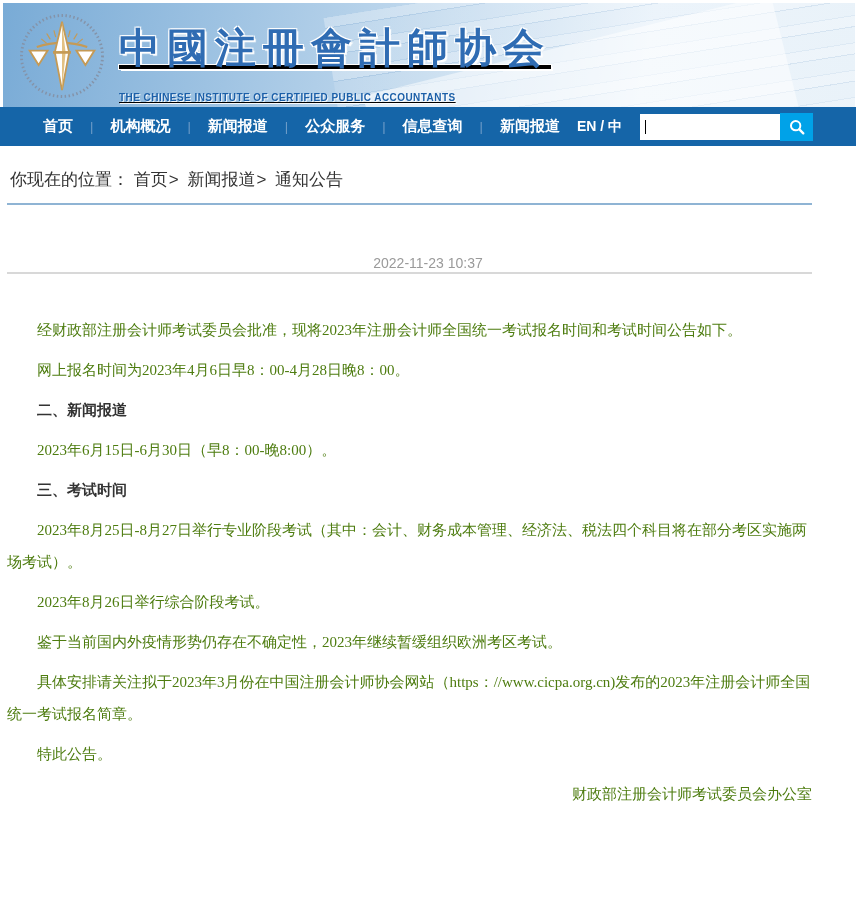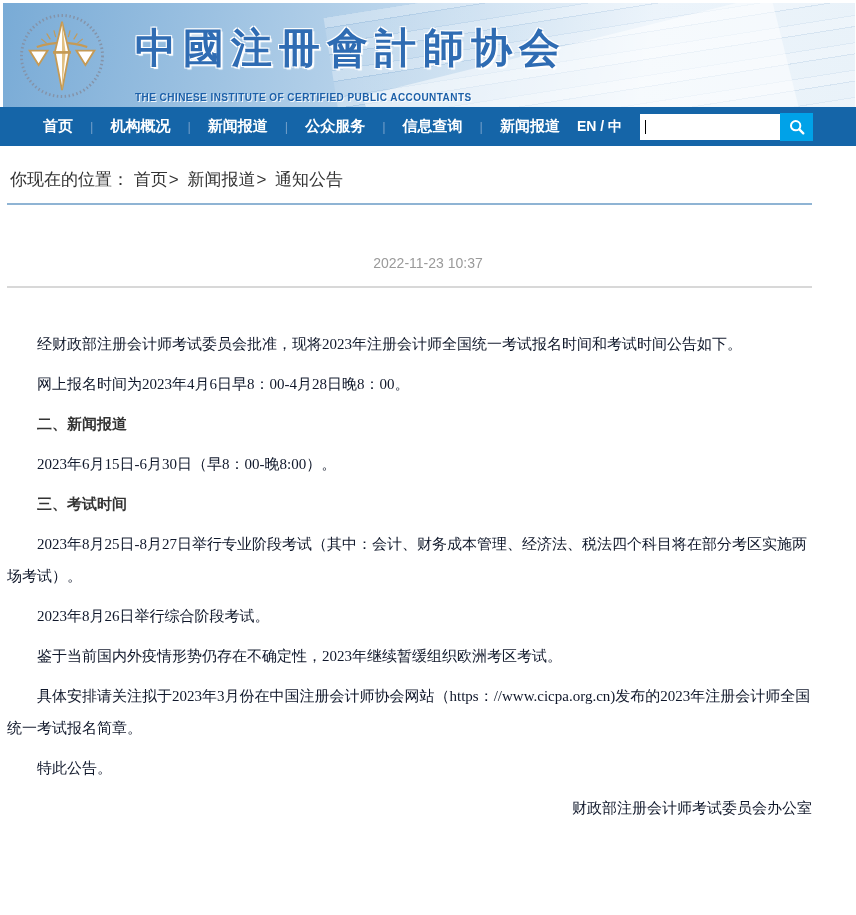--- a/index.html
+++ b/index.html
@@ -24,21 +24,21 @@
       rgba(255,255,255,0.25) 11px 26px,
       rgba(140,172,206,0.18) 26px 27px);
     opacity:.55;
   }
   .banner-watermark2 {
     position:absolute; right:60px; top:40px; width:420px; height:150px;
     transform:rotate(-14deg); background:rgba(255,255,255,0.5);
   }
   .logo-wrap { position:absolute; left:14px; top:8px; width:90px; height:90px; }
   .logo-wrap svg { width:100%; height:100%; }
-  .brand { position:absolute; left:132px; top:18px; width:560px; }
+  .brand { position:absolute; left:116px; top:18px; width:560px;text-decoration:underline; }
   .brand-cn {
     font-size:41px; font-weight:bold; letter-spacing:7px; color:#2f6cb3;
     font-family:"DejaVu Serif","Liberation Serif",serif;
     text-shadow:-1px -1px 0 #fff,1px -1px 0 #fff,-1px 1px 0 #fff,2px 2px 1px #fff;
     white-space:nowrap;
   }
   .brand-en {
     margin-top:16px; font-size:10px; font-weight:bold; color:#1b5fa8;
     letter-spacing:0.45px; white-space:nowrap;
     text-shadow:1px 1px 0 rgba(255,255,255,.9);
@@ -77,26 +77,26 @@
   .rule-blue { background:#8fb4d4; }
   .rule-gray { background:#d8d8d8; }
 
   
   .article-head { padding-top:36px; }
   .article-title {
     width:644px; margin:0 auto; text-align:center;
     font-size:22px; line-height:30px; font-weight:bold; color:#111;
     font-family:"Liberation Sans","DejaVu Sans",sans-serif;
   }
-  .article-date { margin-top:14px; padding-bottom:15px; text-align:center; font-size:14px; color:#9a9a9a; }
+  .article-date { margin-top:14px; padding-bottom:1px; text-align:center; font-size:14px; color:#9a9a9a; }
 
   
   .article-body { padding:40px 44px 0 7px; }
   .article-body p {
-    font-size:15px; line-height:32px; margin:0 0 8px; text-indent:2em; color:#0f172a;
+    font-size:15px; line-height:32px; margin:0 0 8px; text-indent:2em; color:#4d7c0f;
     font-family:"Liberation Serif","DejaVu Serif",serif;
   }
   .article-body p.h { font-weight:bold; color:#333; }
   .article-body p.sign { text-align:right; text-indent:0; }
 </style>
 </head>
 <body>
 
 <div class="banner">
   <div class="banner-watermark"></div>

